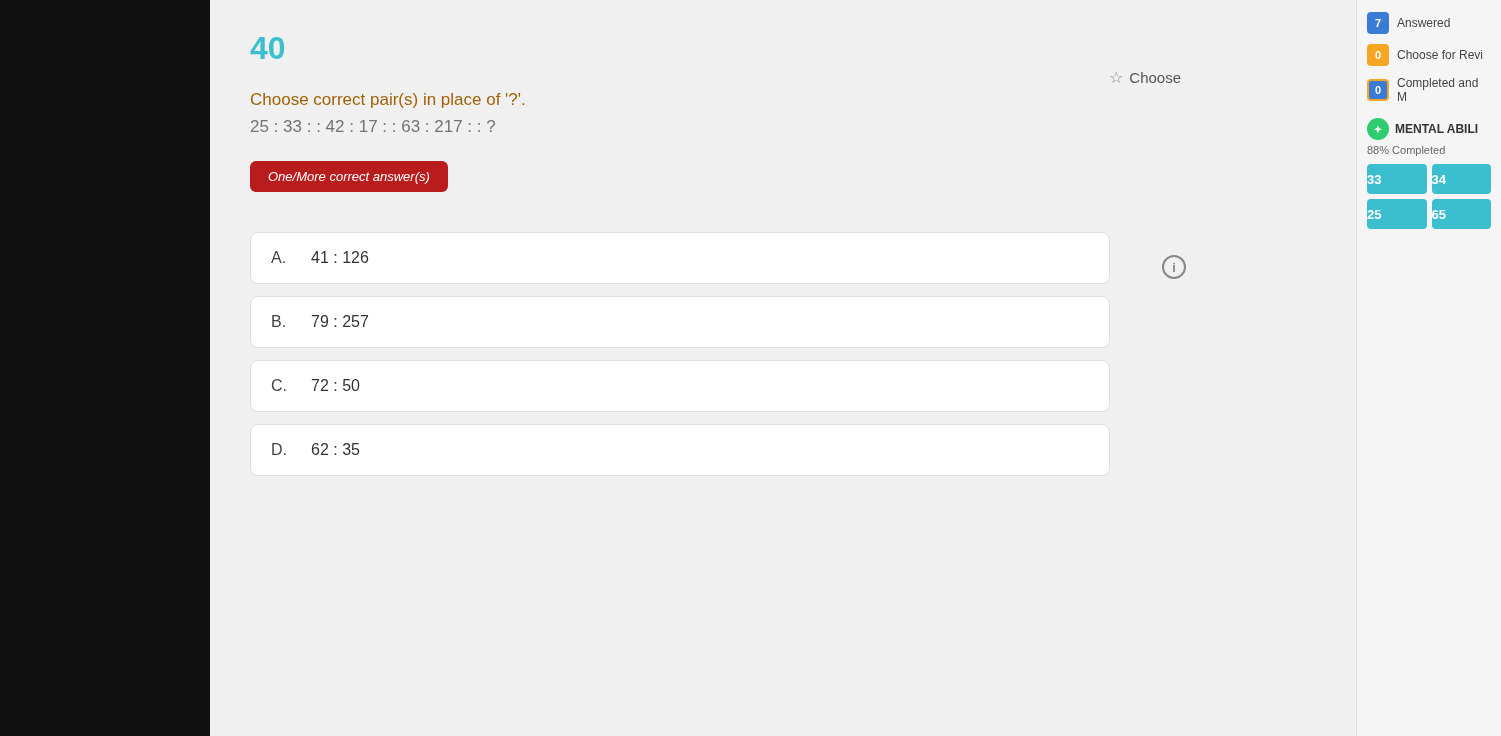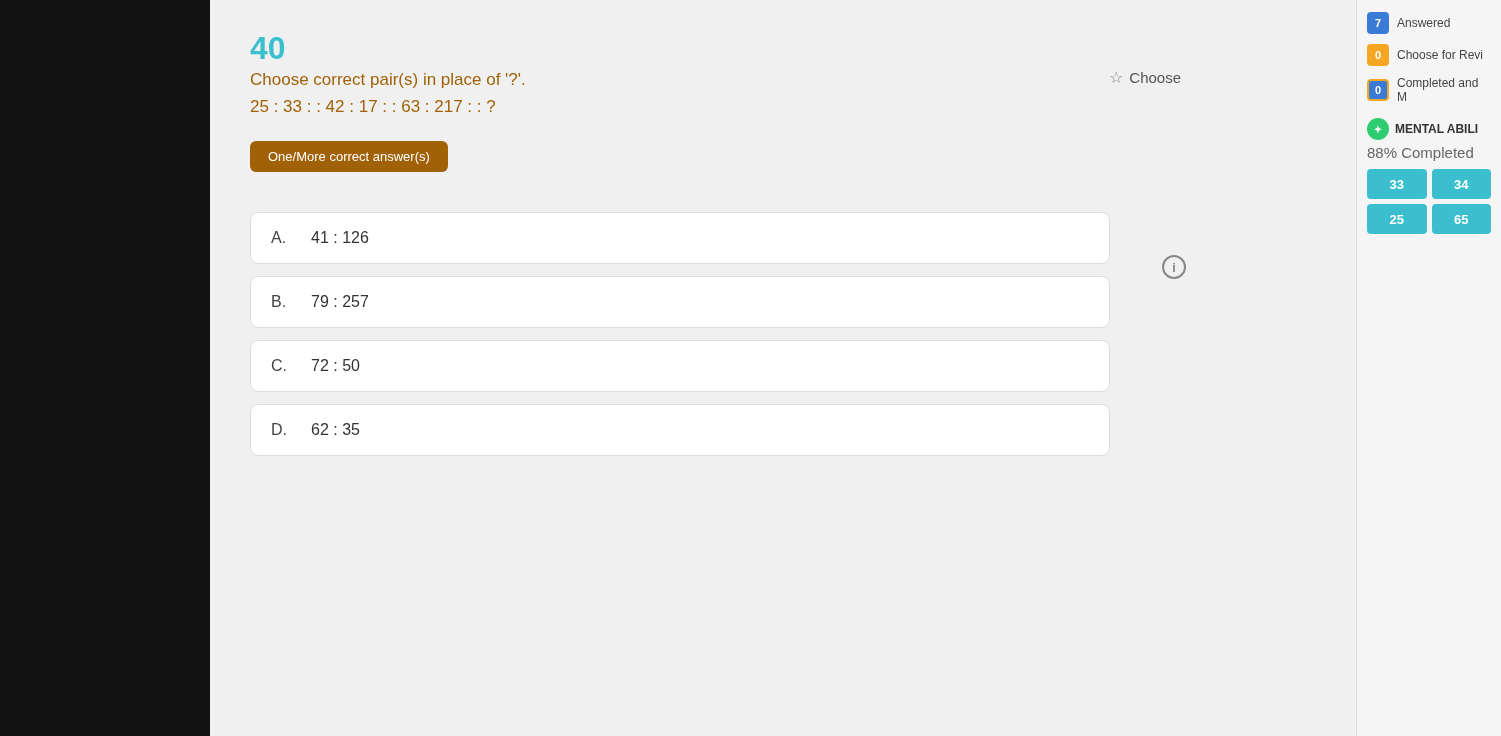--- a/index.html
+++ b/index.html
@@ -24,44 +24,46 @@
       background: #f0f0f0;
       padding: 30px 40px;
       position: relative;
       overflow: hidden;
     }
 
     .question-number {
       font-size: 32px;
       font-weight: 700;
       color: #3bbfcf;
+      margin-bottom: 20px;
     }
 
     .question-text {
       font-size: 17px;
       color: #a16207;
       margin-bottom: 4px;
       line-height: 1.5;
     }
 
     .question-formula {
       font-size: 17px;
-      color: #a16207;
+      color: #737373;
       margin-bottom: 24px;
     }
 
     .answer-type-badge {
       display: inline-block;
-      background: #a16207;
+      background: #b91c1c;
       color: #fff;
       font-size: 13px;
       padding: 8px 18px;
       border-radius: 6px;
       margin-bottom: 30px;
       cursor: pointer;
+      font-style: italic;
     }
 
     .info-icon {
       position: absolute;
       right: 170px;
       top: 255px;
       width: 24px;
       height: 24px;
       border-radius: 50%;
       border: 2px solid #888;
@@ -169,38 +171,38 @@
       border-radius: 50%;
       background: #2ecc71;
       display: flex;
       align-items: center;
       justify-content: center;
       color: white;
       font-size: 10px;
     }
 
     .progress-text {
-      font-size: 15px;
+      font-size: 11px;
       color: #666;
       margin-bottom: 8px;
     }
 
     .number-grid {
       display: grid;
       grid-template-columns: repeat(2, 1fr);
       gap: 5px;
       margin-top: 4px;
     }
 
     .num-btn {
       height: 30px;
       border-radius: 4px;
       display: flex;
       align-items: center;
-      justify-content: center;
+      justify-content: flex-start;
       font-size: 13px;
       font-weight: 600;
       color: #fff;
       cursor: pointer;
     }
 
     .num-teal { background: #3bbfcf; }
   </style>
 </head>
 <body>

